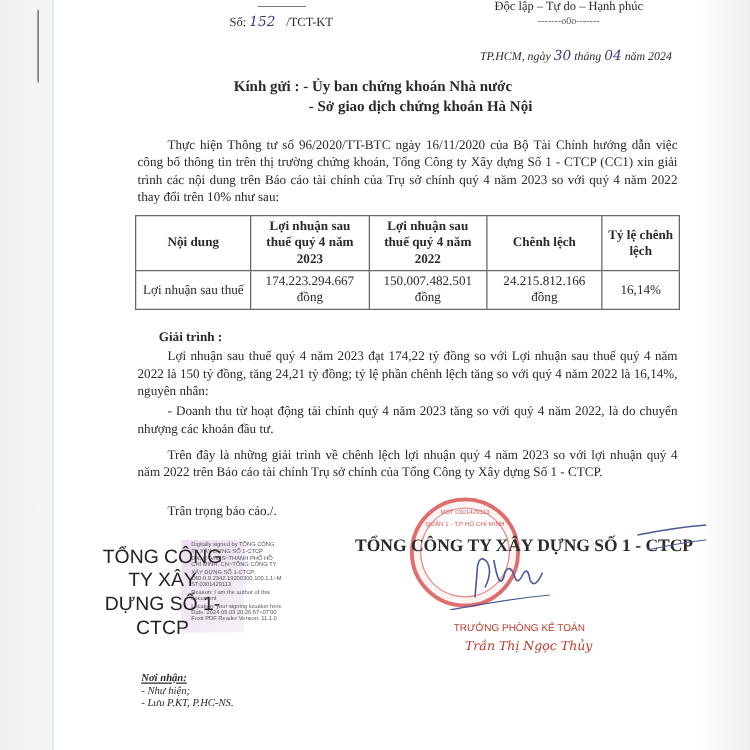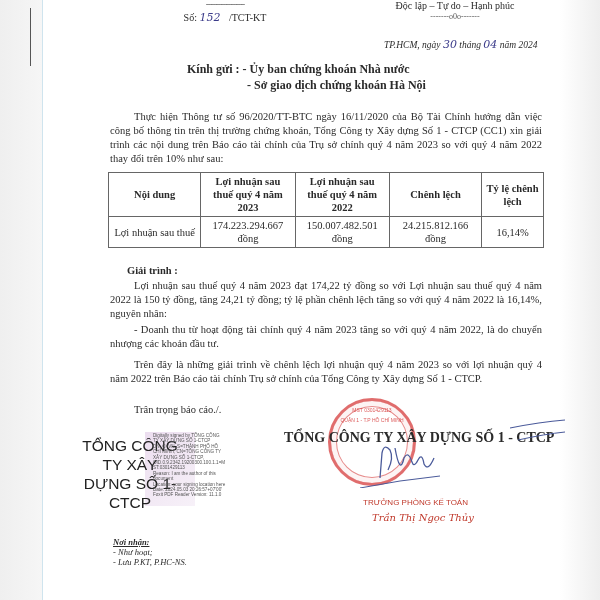--- a/index.html
+++ b/index.html
@@ -160,15 +160,15 @@
   <path d="M150 10 Q180 4 205 2" stroke="#4a5a9a" stroke-width="1.2" fill="none"></path>
   <path d="M158 22 Q185 16 205 14" stroke="#4a5a9a" stroke-width="1" fill="none"></path>
   <path d="M20 60 L22 35 Q24 25 30 32 Q34 40 28 52 M35 30 Q40 58 44 40 Q48 32 52 44 Q54 50 58 42 Q62 34 64 46 Q68 54 74 40" stroke="#4a5a9a" stroke-width="1.3" fill="none"></path>
   <path d="M0 70 Q40 62 80 58" stroke="#4a5a9a" stroke-width="1" fill="none"></path>
 </svg>
 <div class="abs title-sign" style="left:363px; top:498px;">TRƯỞNG PHÒNG KẾ TOÁN</div>
 <div class="abs name-sign" style="left:372px; top:512px;">Trần Thị Ngọc Thủy</div>
 
 <div class="abs noi-nhan" style="left:113px; top:537px;">
   <div class="h">Nơi nhận:</div>
-  <div>- Như hoạt;</div>
+  <div>- Như hiện;</div>
   <div>- Lưu P.KT, P.HC-NS.</div>
 </div>
 
 </body></html>

